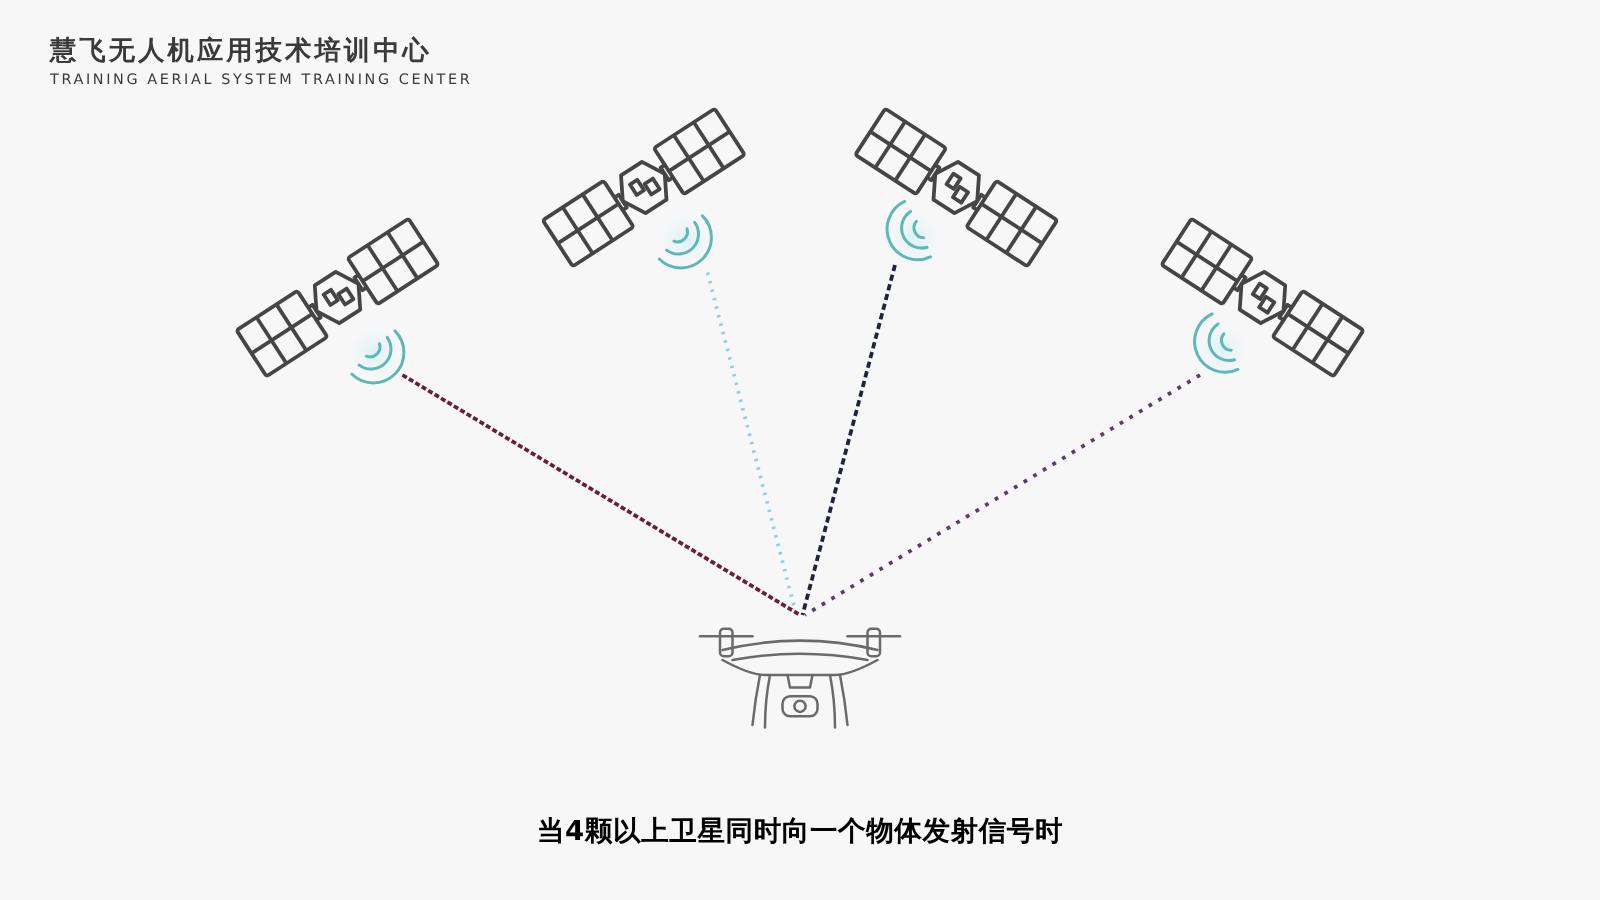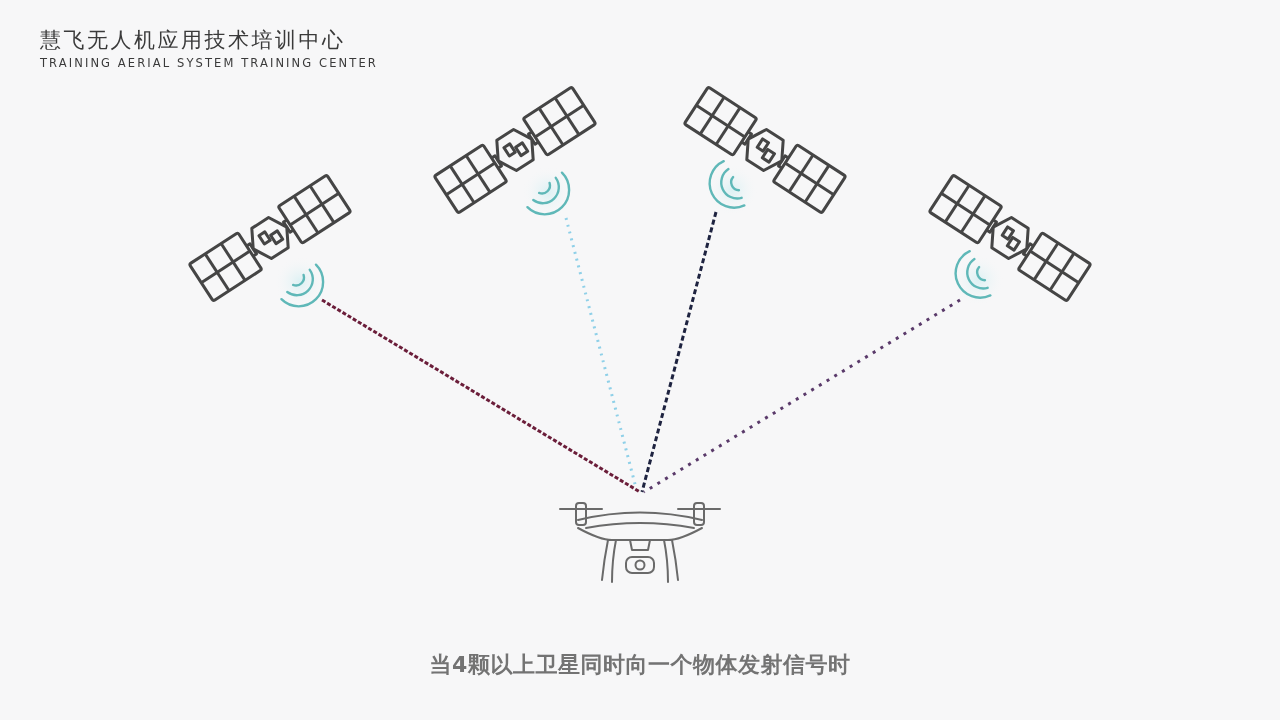--- a/index.html
+++ b/index.html
@@ -1,21 +1,21 @@
 <!DOCTYPE html>
 <html><head>
 <meta charset="utf-8">
 <style>
   html,body{margin:0;padding:0;}
   body{width:1280px;height:720px;background:#f7f7f8;position:relative;overflow:hidden;font-family:"DejaVu Sans",sans-serif;}
   .logo{position:absolute;left:40px;top:28px;color:#3a3a3a;}
-  .logo-cn{font-size:21px;font-weight:normal;letter-spacing:2.5px;line-height:24px;}
+  .logo-cn{font-size:21px;font-weight:bold;letter-spacing:2.5px;line-height:24px;}
   .logo-en{font-size:11.5px;letter-spacing:2.1px;line-height:16px;margin-top:3px;font-family:"DejaVu Sans",sans-serif;}
   svg.scene{position:absolute;left:0;top:0;}
-  .caption{position:absolute;left:0;width:1280px;top:650px;text-align:center;font-size:22px;font-weight:bold;color:#737373;letter-spacing:0.5px;}
+  .caption{position:absolute;left:0;width:1280px;top:650px;text-align:center;font-size:22px;font-weight:bold;color:#000000;letter-spacing:0.5px;}
 </style>
 </head>
 <body>
 
 <div class="logo">
   <div class="logo-cn">慧飞无人机应用技术培训中心</div>
   <div class="logo-en">TRAINING AERIAL SYSTEM TRAINING CENTER</div>
 </div>
 
 <svg class="scene" width="1280" height="720" viewBox="0 0 1280 720">

